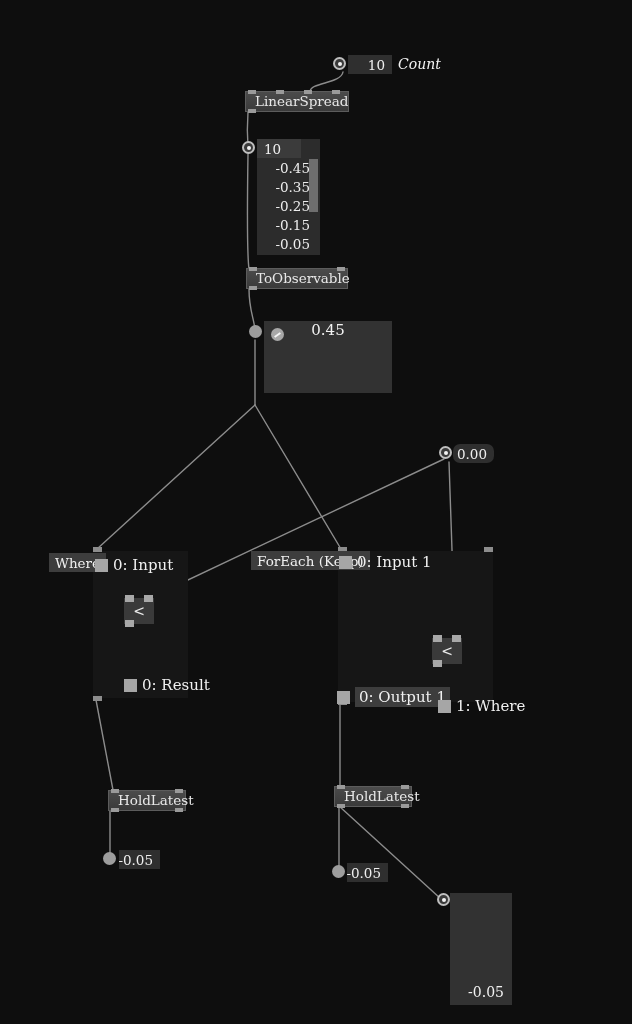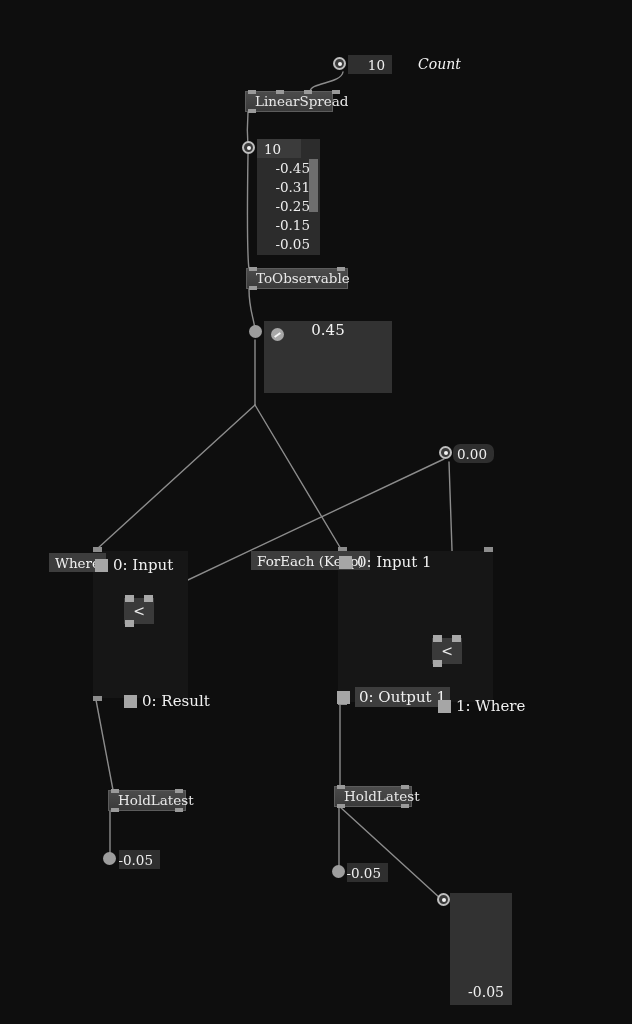--- a/index.html
+++ b/index.html
@@ -228,21 +228,20 @@
     height: 7px;
     background: #a8a8a8;
   }
 
   .count-label {
     position: absolute;
     color: #f3f3f3;
     font-size: 14px;
     font-style: italic;
     font-family: "DejaVu Serif", "Liberation Serif", serif;
-    margin-left: 20px;
   }
   .regionpin {
     position: absolute;
     width: 9px;
     height: 5px;
     background: #8d8d8d;
   }
 </style>
 </head>
 <body>
@@ -289,34 +288,34 @@
       <path d="M 339,806 L 339,868"></path>
 
       <path d="M 339,806 L 441,899"></path>
     </g>
   </svg>
 
   <div class="cpin" style="left:333px; top:57px;"></div>
   <div class="iobox" style="left:348px; top:55px; width:44px;">10</div>
   <div class="count-label" style="left:398px; top:56px;">Count</div>
 
-  <div class="node patchnode" style="left:245px; top:91px; width:88px;">
+  <div class="node patchnode" style="left:245px; top:91px; width:104px;">
     <span class="pin top" style="left:2px;"></span>
     <span class="pin top" style="left:30px;"></span>
     <span class="pin top" style="left:58px;"></span>
     <span class="pin top" style="left:86px;"></span>
     <span class="pin bottom" style="left:2px;"></span>
     <span>LinearSpread</span>
   </div>
 
   <div class="cpin" style="left:242px; top:141px;"></div>
   <div class="spreadbox" style="left:257px; top:139px; width:63px; height:116px;">
     <div class="spread-head">10</div>
     <div class="spread-row">-0.45</div>
-    <div class="spread-row">-0.31</div>
+    <div class="spread-row">-0.35</div>
     <div class="spread-row">-0.25</div>
     <div class="spread-row">-0.15</div>
     <div class="spread-row">-0.05</div>
     <div class="spread-scroll" style="top:20px; height:53px;"></div>
   </div>
 
   <div class="node patchnode" style="left:246px; top:268px; width:102px;">
     <span class="pin top" style="left:2px;"></span>
     <span class="pin top" style="right:2px;"></span>
     <span class="pin bottom" style="left:2px;"></span>
@@ -339,21 +338,21 @@
   <div class="iolabel" style="left:95px; top:556px;">
     <span class="sq"></span>
     <span>0:  Input</span>
   </div>
   <div class="opnode" style="left:124px; top:598px; width:30px; height:26px;">
     <span class="sqpin" style="left:1px; top:-3px;"></span>
     <span class="sqpin" style="right:1px; top:-3px;"></span>
     <span class="sqpin" style="left:1px; bottom:-3px;"></span>
     <span>&lt;</span>
   </div>
-  <div class="iolabel" style="left:124px; top:676px;margin-top:16px;">
+  <div class="iolabel" style="left:124px; top:676px;">
     <span class="sq"></span>
     <span>0:  Result</span>
   </div>
 
   <div class="region" style="left:338px; top:551px; width:155px; height:151px;"></div>
   <span class="regionpin" style="left:338px; top:547px;"></span>
   <span class="regionpin" style="left:338px; top:700px;"></span>
   <span class="regionpin" style="left:484px; top:547px;"></span>
   <div class="region-title" style="left:251px; top:551px;">ForEach (Keep)</div>
   <div class="iolabel" style="left:339px; top:553px;">

